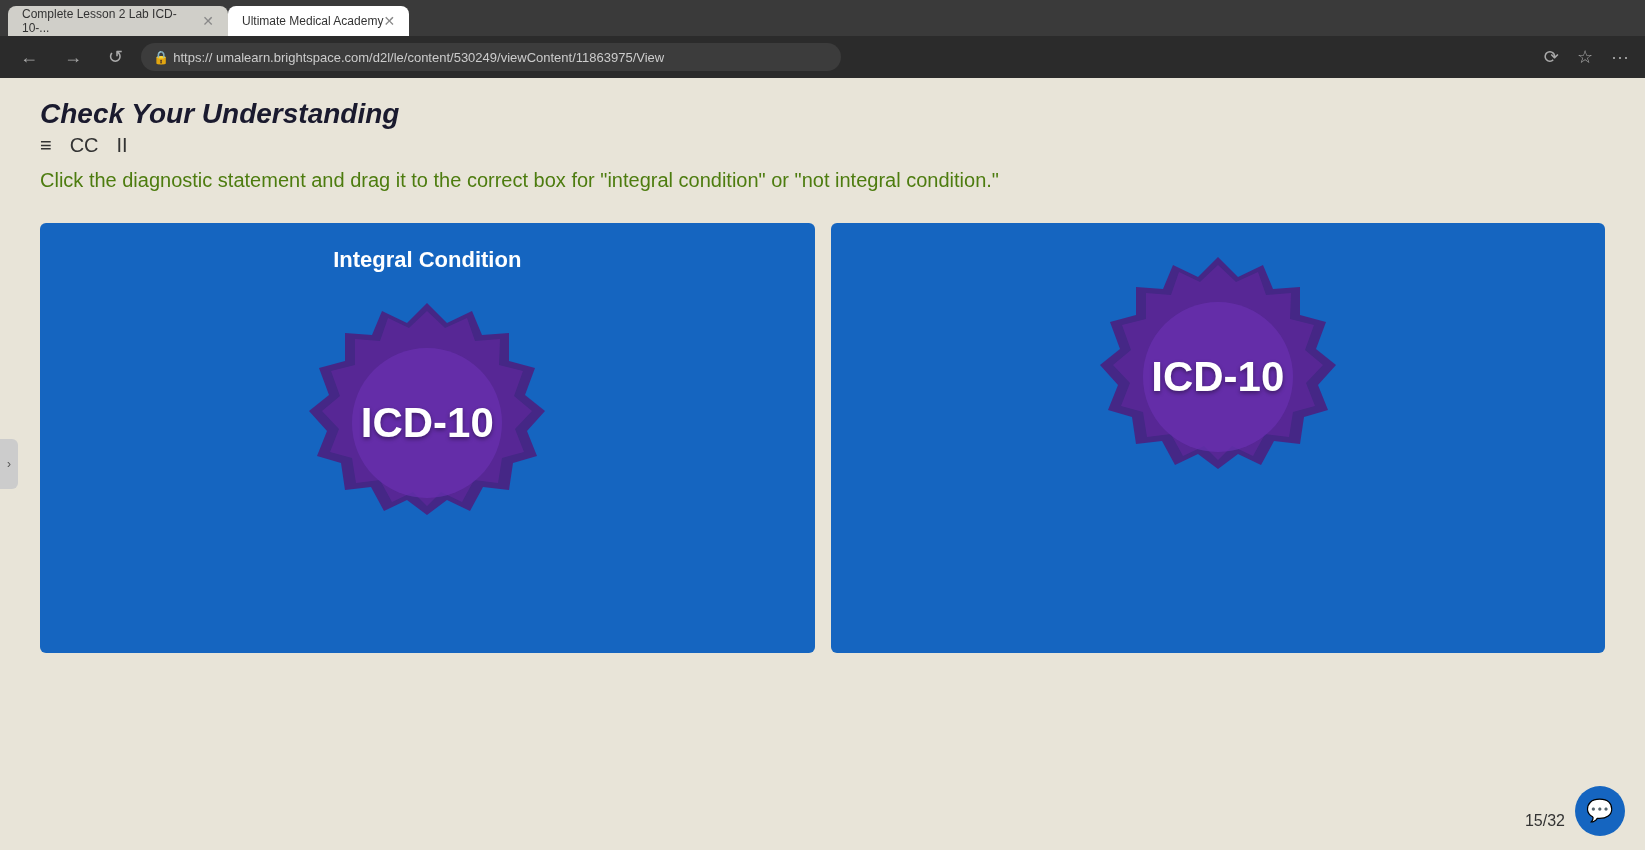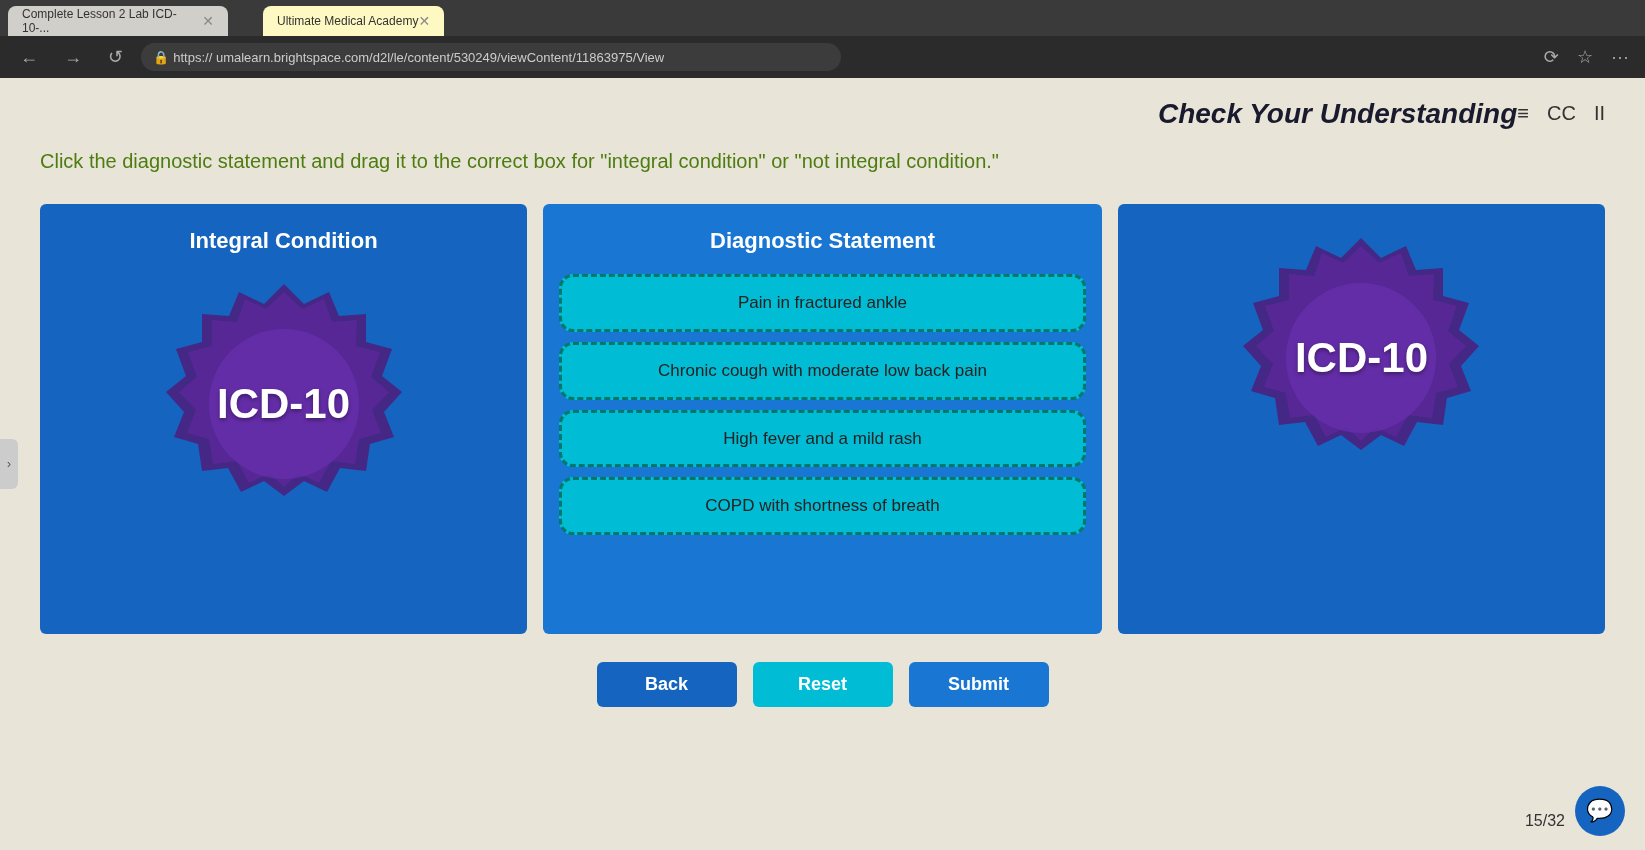--- a/index.html
+++ b/index.html
@@ -60,42 +60,42 @@
       display: flex;
       align-items: center;
       padding: 0 14px;
       font-size: 12px;
       color: #333;
       gap: 0;
       cursor: pointer;
       max-width: 220px;
     }
     .tab.active {
-      background: #fef9c3;
-      margin-left: 35px;
+      background: #ffffff;
     }
     .tab span.close-tab {
       color: #888;
       font-size: 14px;
     }
 
     
     .main-content {
       background: #e8e4d8;
       padding: 20px 40px 20px 40px;
       min-height: calc(850px - 78px);
       position: relative;
     }
 
     
     .page-header {
       display: flex;
       justify-content: flex-end;
       align-items: flex-start;
-      margin-bottom: 16px;
+      margin-bottom: 8px;
+      flex-direction: column;
     }
     .page-title {
       font-size: 28px;
       font-weight: bold;
       font-style: italic;
       color: #1a1a2e;
     }
     .header-controls {
       display: flex;
       align-items: center;
@@ -334,46 +334,34 @@
       <div class="seal-badge">
         <svg class="seal-svg" viewBox="0 0 260 260" xmlns="http://www.w3.org/2000/svg">
           <polygon points="130,10 150,30 175,18 185,42 212,40 212,68 238,75 228,102 248,118 230,138 240,163 216,170 212,197 186,194 173,218 150,207 130,222 110,207 87,218 74,194 48,197 44,170 20,163 30,138 12,118 32,102 22,75 48,68 48,40 75,42 85,18 110,30" fill="#4a2080" opacity="0.9"></polygon>
           <polygon points="130,18 148,35 170,25 178,48 203,46 202,72 226,78 217,103 235,118 218,136 227,159 205,165 201,190 177,187 165,209 144,199 130,213 116,199 95,209 83,187 59,190 55,165 33,159 42,136 25,118 43,103 34,78 58,72 58,46 83,48 91,25 112,35" fill="#5a2898" opacity="0.85"></polygon>
           <circle cx="130" cy="130" r="75" fill="#6a30b0" opacity="0.7"></circle>
         </svg>
         <span class="seal-label">ICD-10</span>
       </div>
     </div>
 
-    <div class="middle-column">
-      <div class="column-header">Diagnostic Statement</div>
-      <div class="statement-card">Pain in fractured ankle</div>
-      <div class="statement-card">Chronic cough with moderate low back pain</div>
-      <div class="statement-card">High fever and a mild rash</div>
-      <div class="statement-card">COPD with shortness of breath</div>
-    </div>
 
     <div class="side-column">
       <div class="seal-badge">
         <svg class="seal-svg" viewBox="0 0 260 260" xmlns="http://www.w3.org/2000/svg">
           <polygon points="130,10 150,30 175,18 185,42 212,40 212,68 238,75 228,102 248,118 230,138 240,163 216,170 212,197 186,194 173,218 150,207 130,222 110,207 87,218 74,194 48,197 44,170 20,163 30,138 12,118 32,102 22,75 48,68 48,40 75,42 85,18 110,30" fill="#4a2080" opacity="0.9"></polygon>
           <polygon points="130,18 148,35 170,25 178,48 203,46 202,72 226,78 217,103 235,118 218,136 227,159 205,165 201,190 177,187 165,209 144,199 130,213 116,199 95,209 83,187 59,190 55,165 33,159 42,136 25,118 43,103 34,78 58,72 58,46 83,48 91,25 112,35" fill="#5a2898" opacity="0.85"></polygon>
           <circle cx="130" cy="130" r="75" fill="#6a30b0" opacity="0.7"></circle>
         </svg>
         <span class="seal-label">ICD-10</span>
       </div>
     </div>
 
   </div>
 
-  <div class="bottom-controls">
-    <button class="btn btn-back">Back</button>
-    <button class="btn btn-reset">Reset</button>
-    <button class="btn btn-submit">Submit</button>
-  </div>
 
   <div class="page-number">15/32</div>
 
   <div class="chat-btn">
     <span>💬</span>
   </div>
 
 </div>
 
 </body></html>

